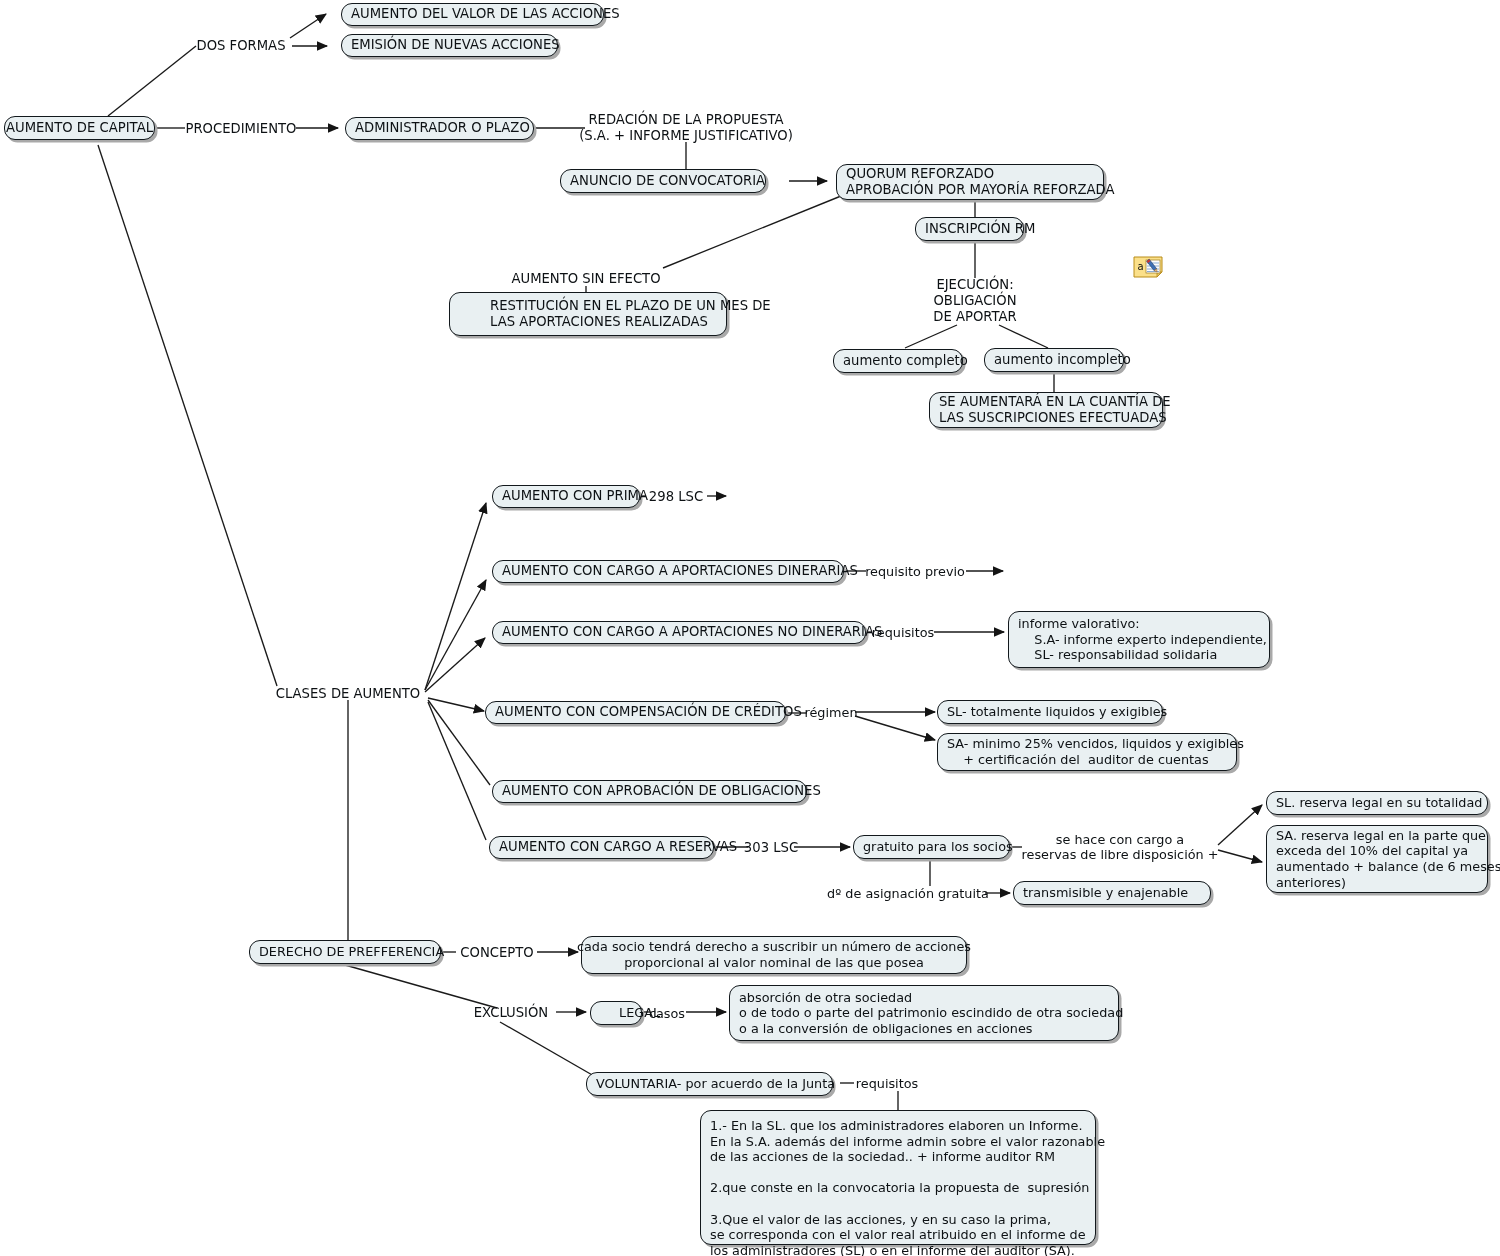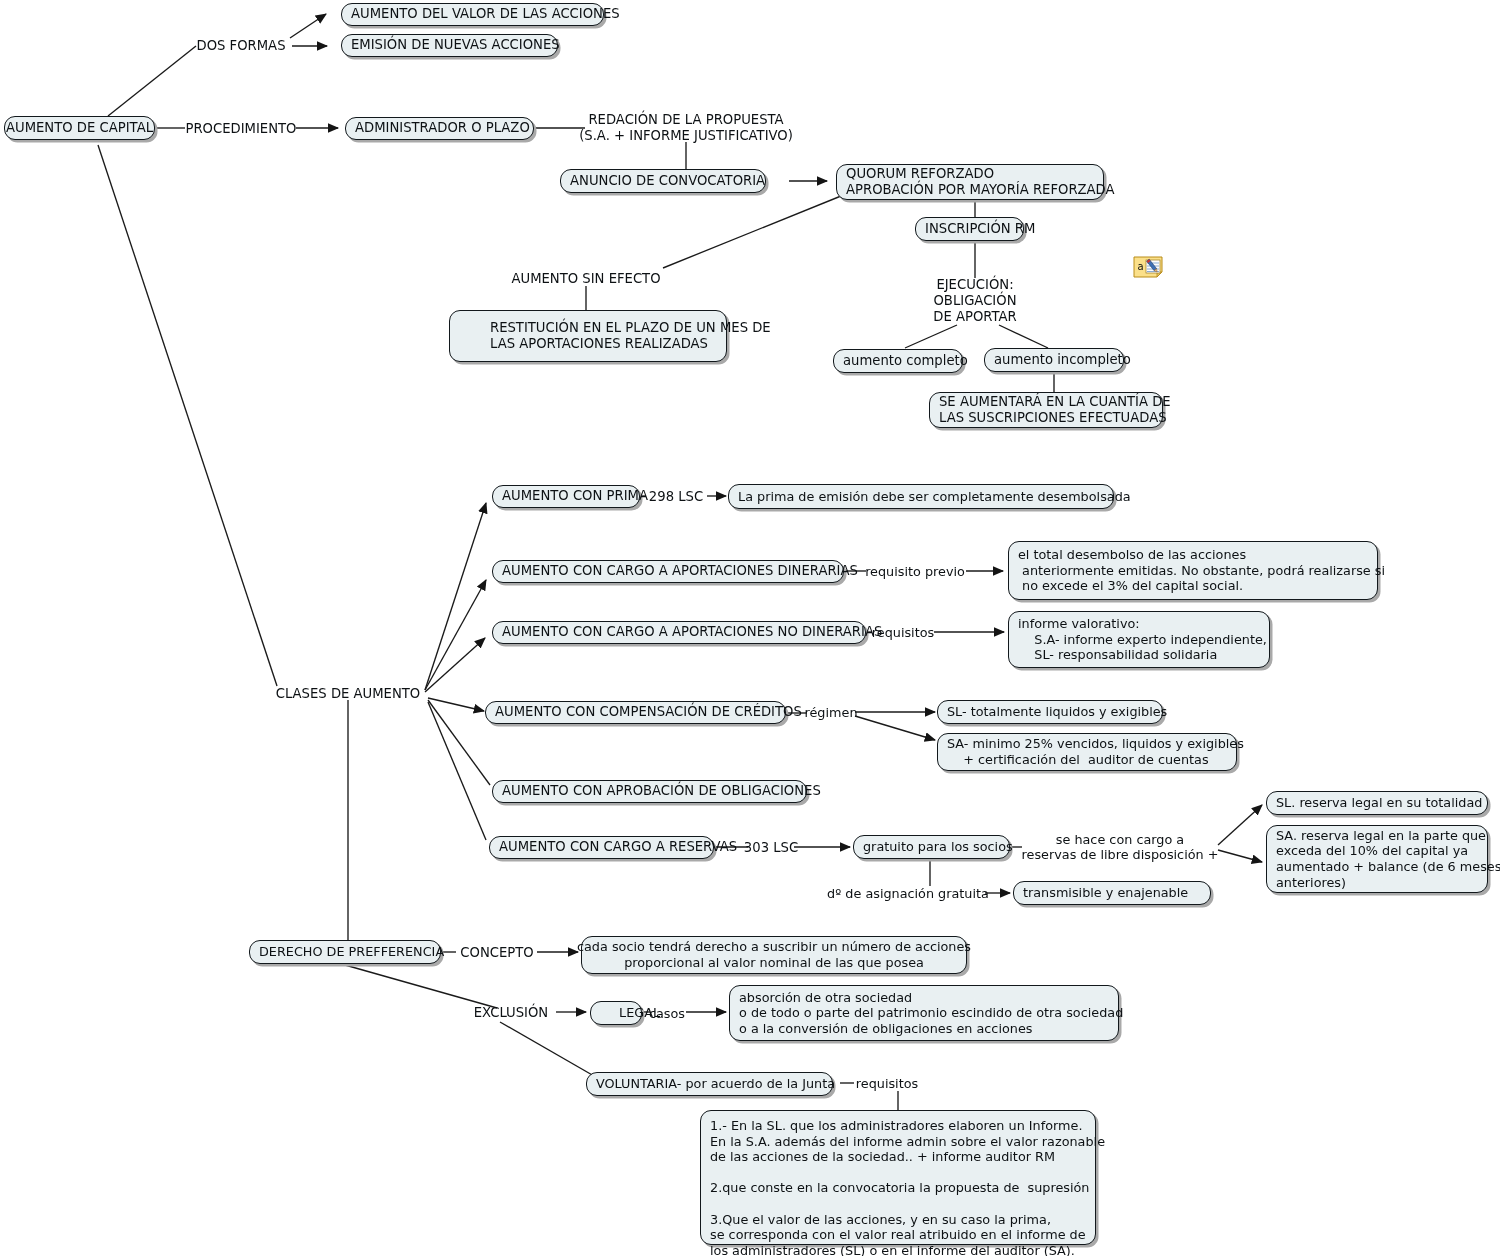--- a/index.html
+++ b/index.html
@@ -133,39 +133,35 @@
 
   <div class="node lft f13" style="left:345px;top:117px;width:189px;height:23px;">ADMINISTRADOR O PLAZO</div>
 
   <div class="node lft f13" style="left:560px;top:169px;width:206px;height:24px;">ANUNCIO DE CONVOCATORIA</div>
 
   <div class="node lft f13" style="left:836px;top:164px;width:268px;height:36px;">QUORUM REFORZADO
 APROBACIÓN POR MAYORÍA REFORZADA</div>
 
   <div class="node lft f13" style="left:915px;top:217px;width:109px;height:24px;">INSCRIPCIÓN RM</div>
 
-  <div class="node lft f13" style="left:449px;top:310px;width:278px;height:52px;padding-left:40px;">RESTITUCIÓN EN EL PLAZO DE UN MES DE
+  <div class="node lft f13" style="left:449px;top:292px;width:278px;height:44px;padding-left:40px;">RESTITUCIÓN EN EL PLAZO DE UN MES DE
 LAS APORTACIONES REALIZADAS</div>
 
   <div class="node lft f13" style="left:833px;top:349px;width:130px;height:24px;">aumento completo</div>
 
   <div class="node lft f13" style="left:984px;top:348px;width:140px;height:24px;">aumento incompleto</div>
 
   <div class="node lft f13" style="left:929px;top:392px;width:234px;height:36px;">SE AUMENTARÁ EN LA CUANTÍA DE
 LAS SUSCRIPCIONES EFECTUADAS</div>
 
   <div class="node lft f13" style="left:492px;top:485px;width:148px;height:23px;">AUMENTO CON PRIMA</div>
 
-  <div class="node lft f125" style="left:728px;top:484px;width:386px;height:25px;">La prima de emisión debe ser completamente desembolsada</div>
 
   <div class="node lft f13" style="left:492px;top:560px;width:352px;height:23px;">AUMENTO CON CARGO A APORTACIONES DINERARIAS</div>
 
-  <div class="node lft f125" style="left:1008px;top:541px;width:370px;height:59px;">el total desembolso de las acciones
- anteriormente emitidas. No obstante, podrá realizarse si
- no excede el 3% del capital social.</div>
 
   <div class="node lft f13" style="left:492px;top:621px;width:374px;height:23px;">AUMENTO CON CARGO A APORTACIONES NO DINERARIAS</div>
 
   <div class="node lft f125" style="left:1008px;top:611px;width:262px;height:57px;">informe valorativo:
     S.A- informe experto independiente,
     SL- responsabilidad solidaria</div>
 
   <div class="node lft f13" style="left:485px;top:701px;width:301px;height:23px;">AUMENTO CON COMPENSACIÓN DE CRÉDITOS</div>
 
   <div class="node lft f125" style="left:937px;top:700px;width:226px;height:24px;">SL- totalmente liquidos y exigibles</div>

